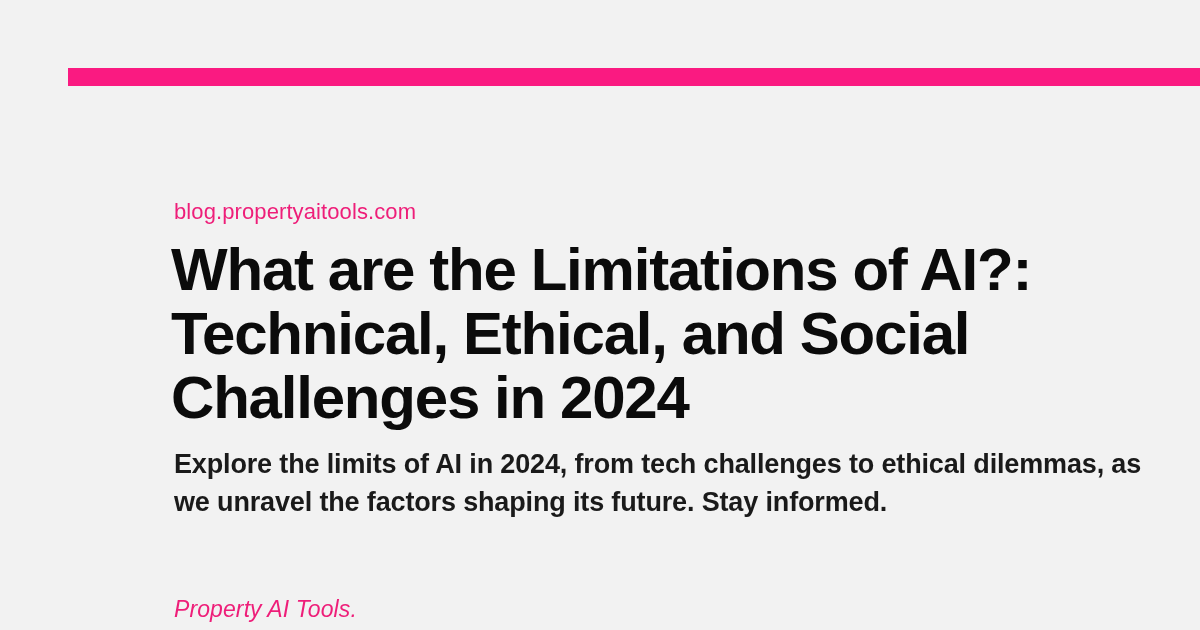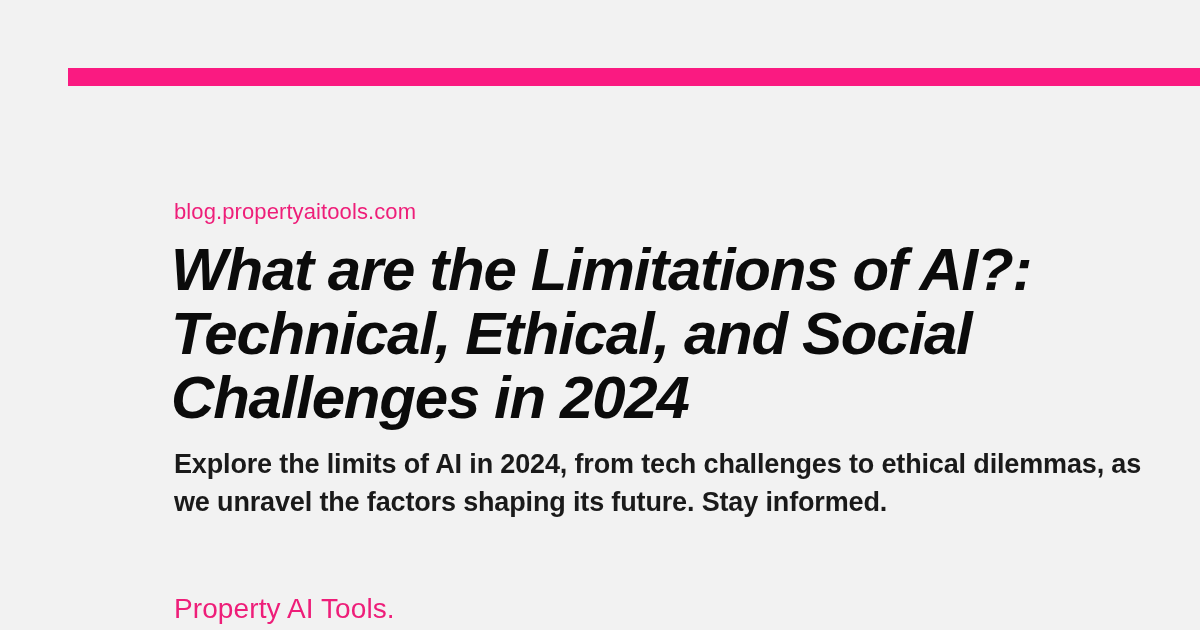--- a/index.html
+++ b/index.html
@@ -59,45 +59,45 @@
     position: absolute;
     top: 135px;
     left: -3px;
     width: 1000px;
     font-size: 60px;
     line-height: 64px;
     font-weight: 700;
     letter-spacing: -1.2px;
     color: #0b0b0b;
     word-spacing: -0.5px;
-    font-style: italic;
   }
 
   .description {
     position: absolute;
     top: 342px;
     left: 0;
     width: 1000px;
     font-size: 27px;
     line-height: 38px;
     font-weight: 700;
     letter-spacing: -0.15px;
     color: #1a1a1a;
   }
 
   .site-name {
     position: absolute;
     top: 491px;
     left: 0;
-    font-size: 28px;
+    font-size: 23px;
     line-height: 30px;
     font-weight: 400;
     letter-spacing: 0.1px;
     color: #ee1e79;
     white-space: nowrap;
+    font-style: italic;
   }
 </style>
 </head>
 <body>
 
 <div class="card">
 
   <div class="accent-bar"></div>
 
   <div class="content">

